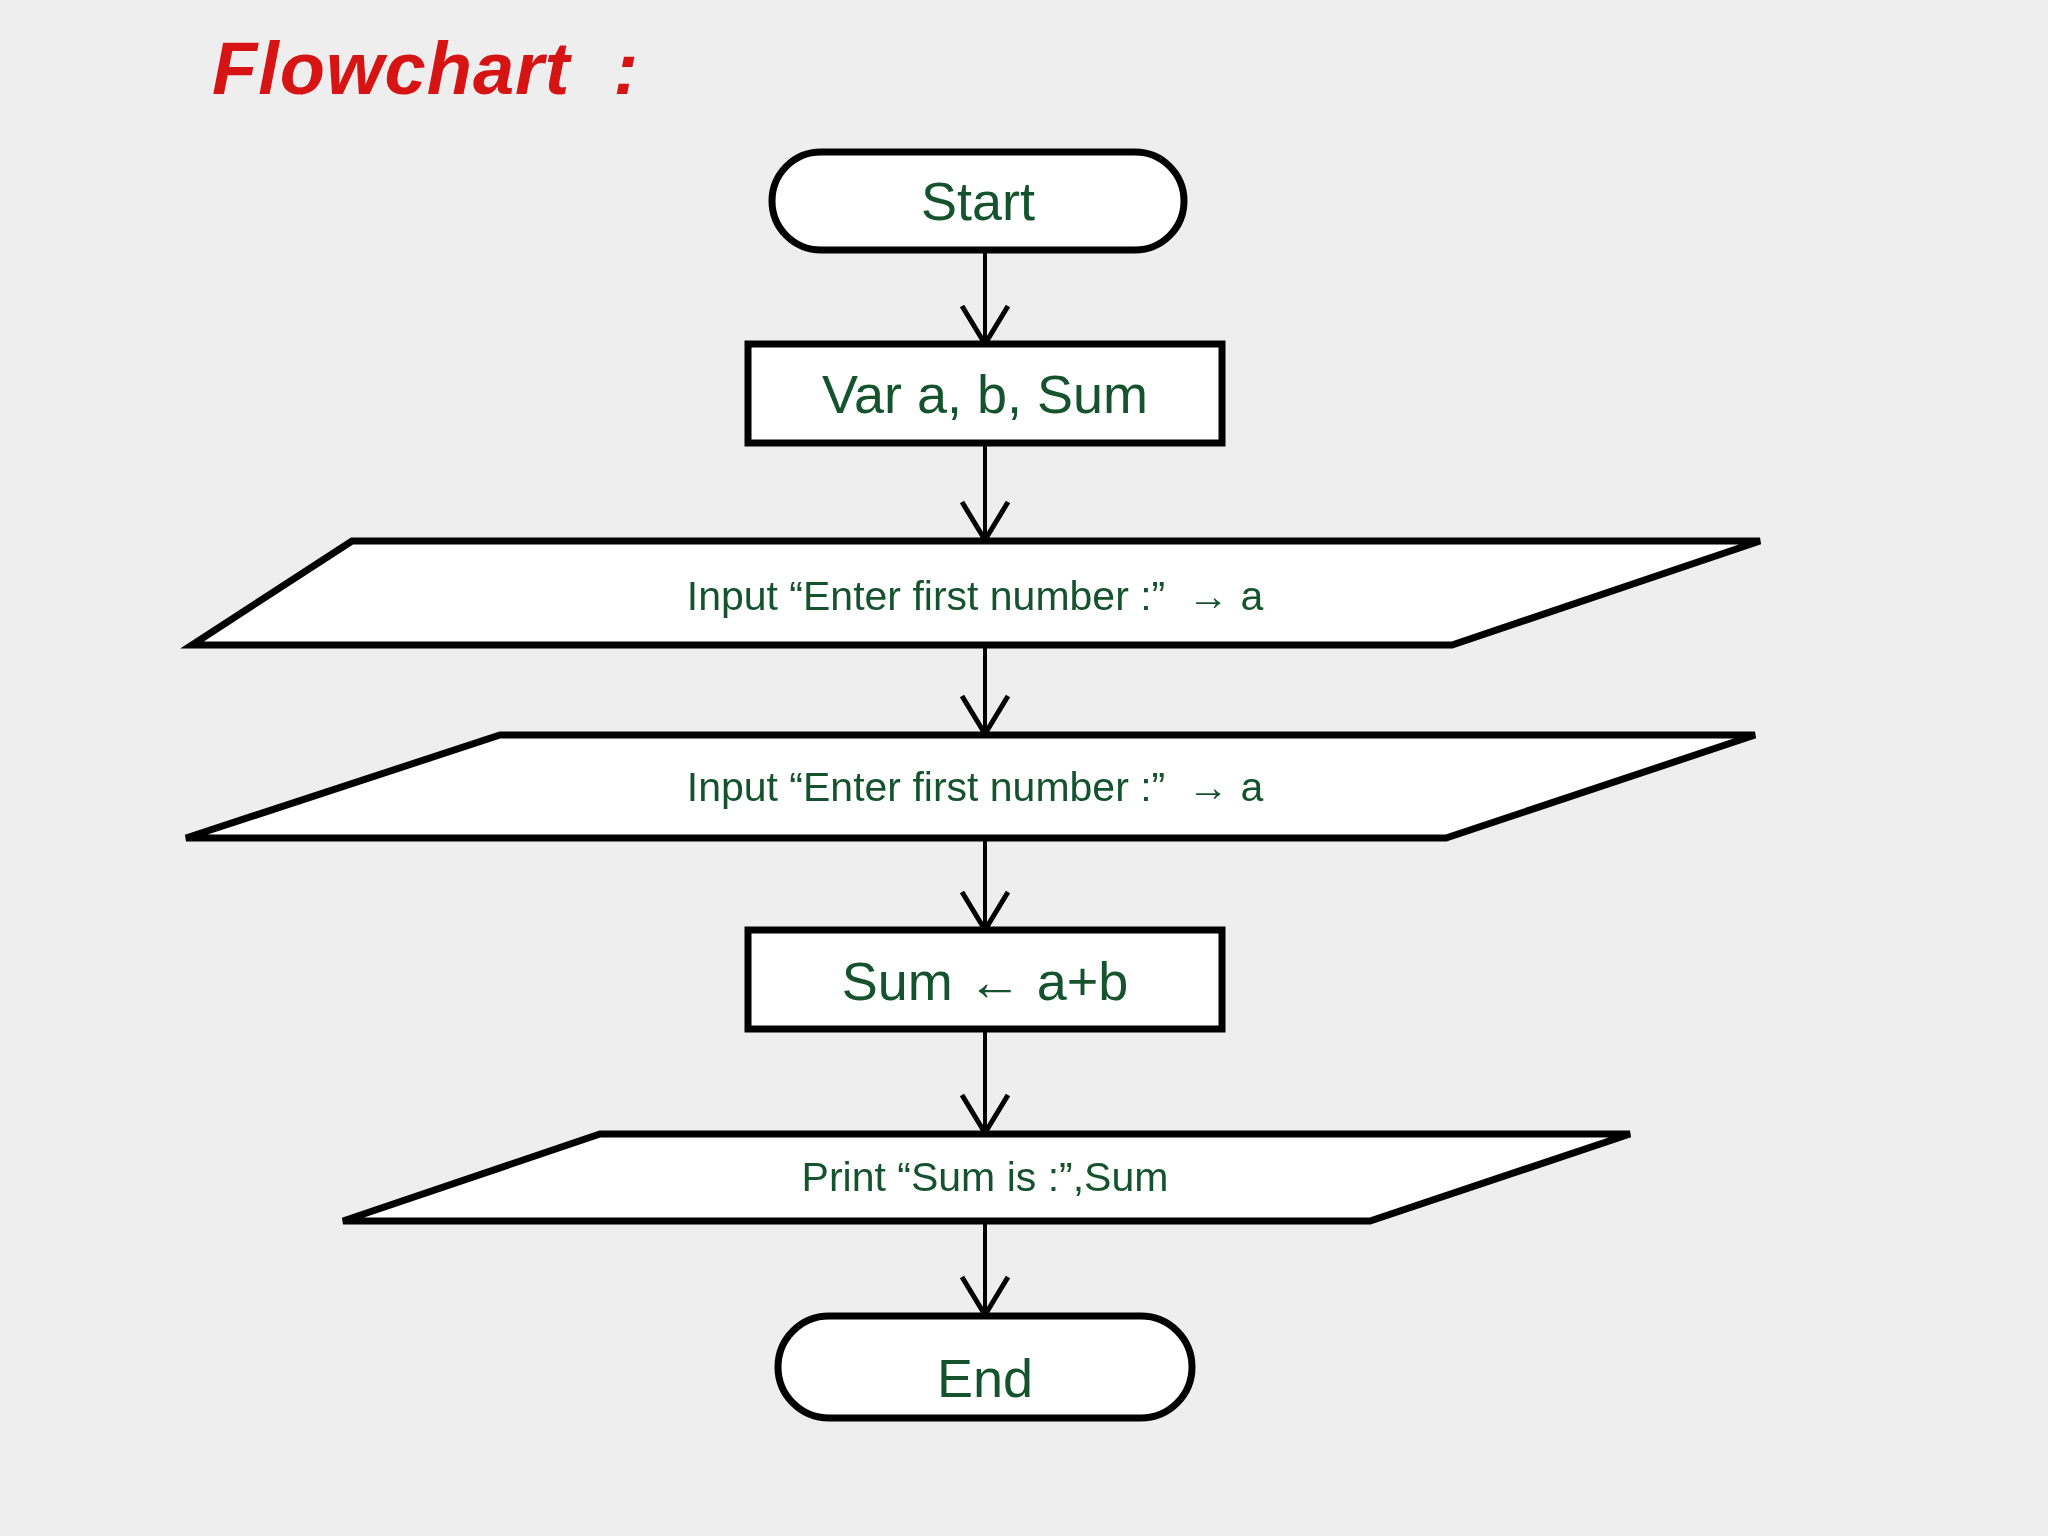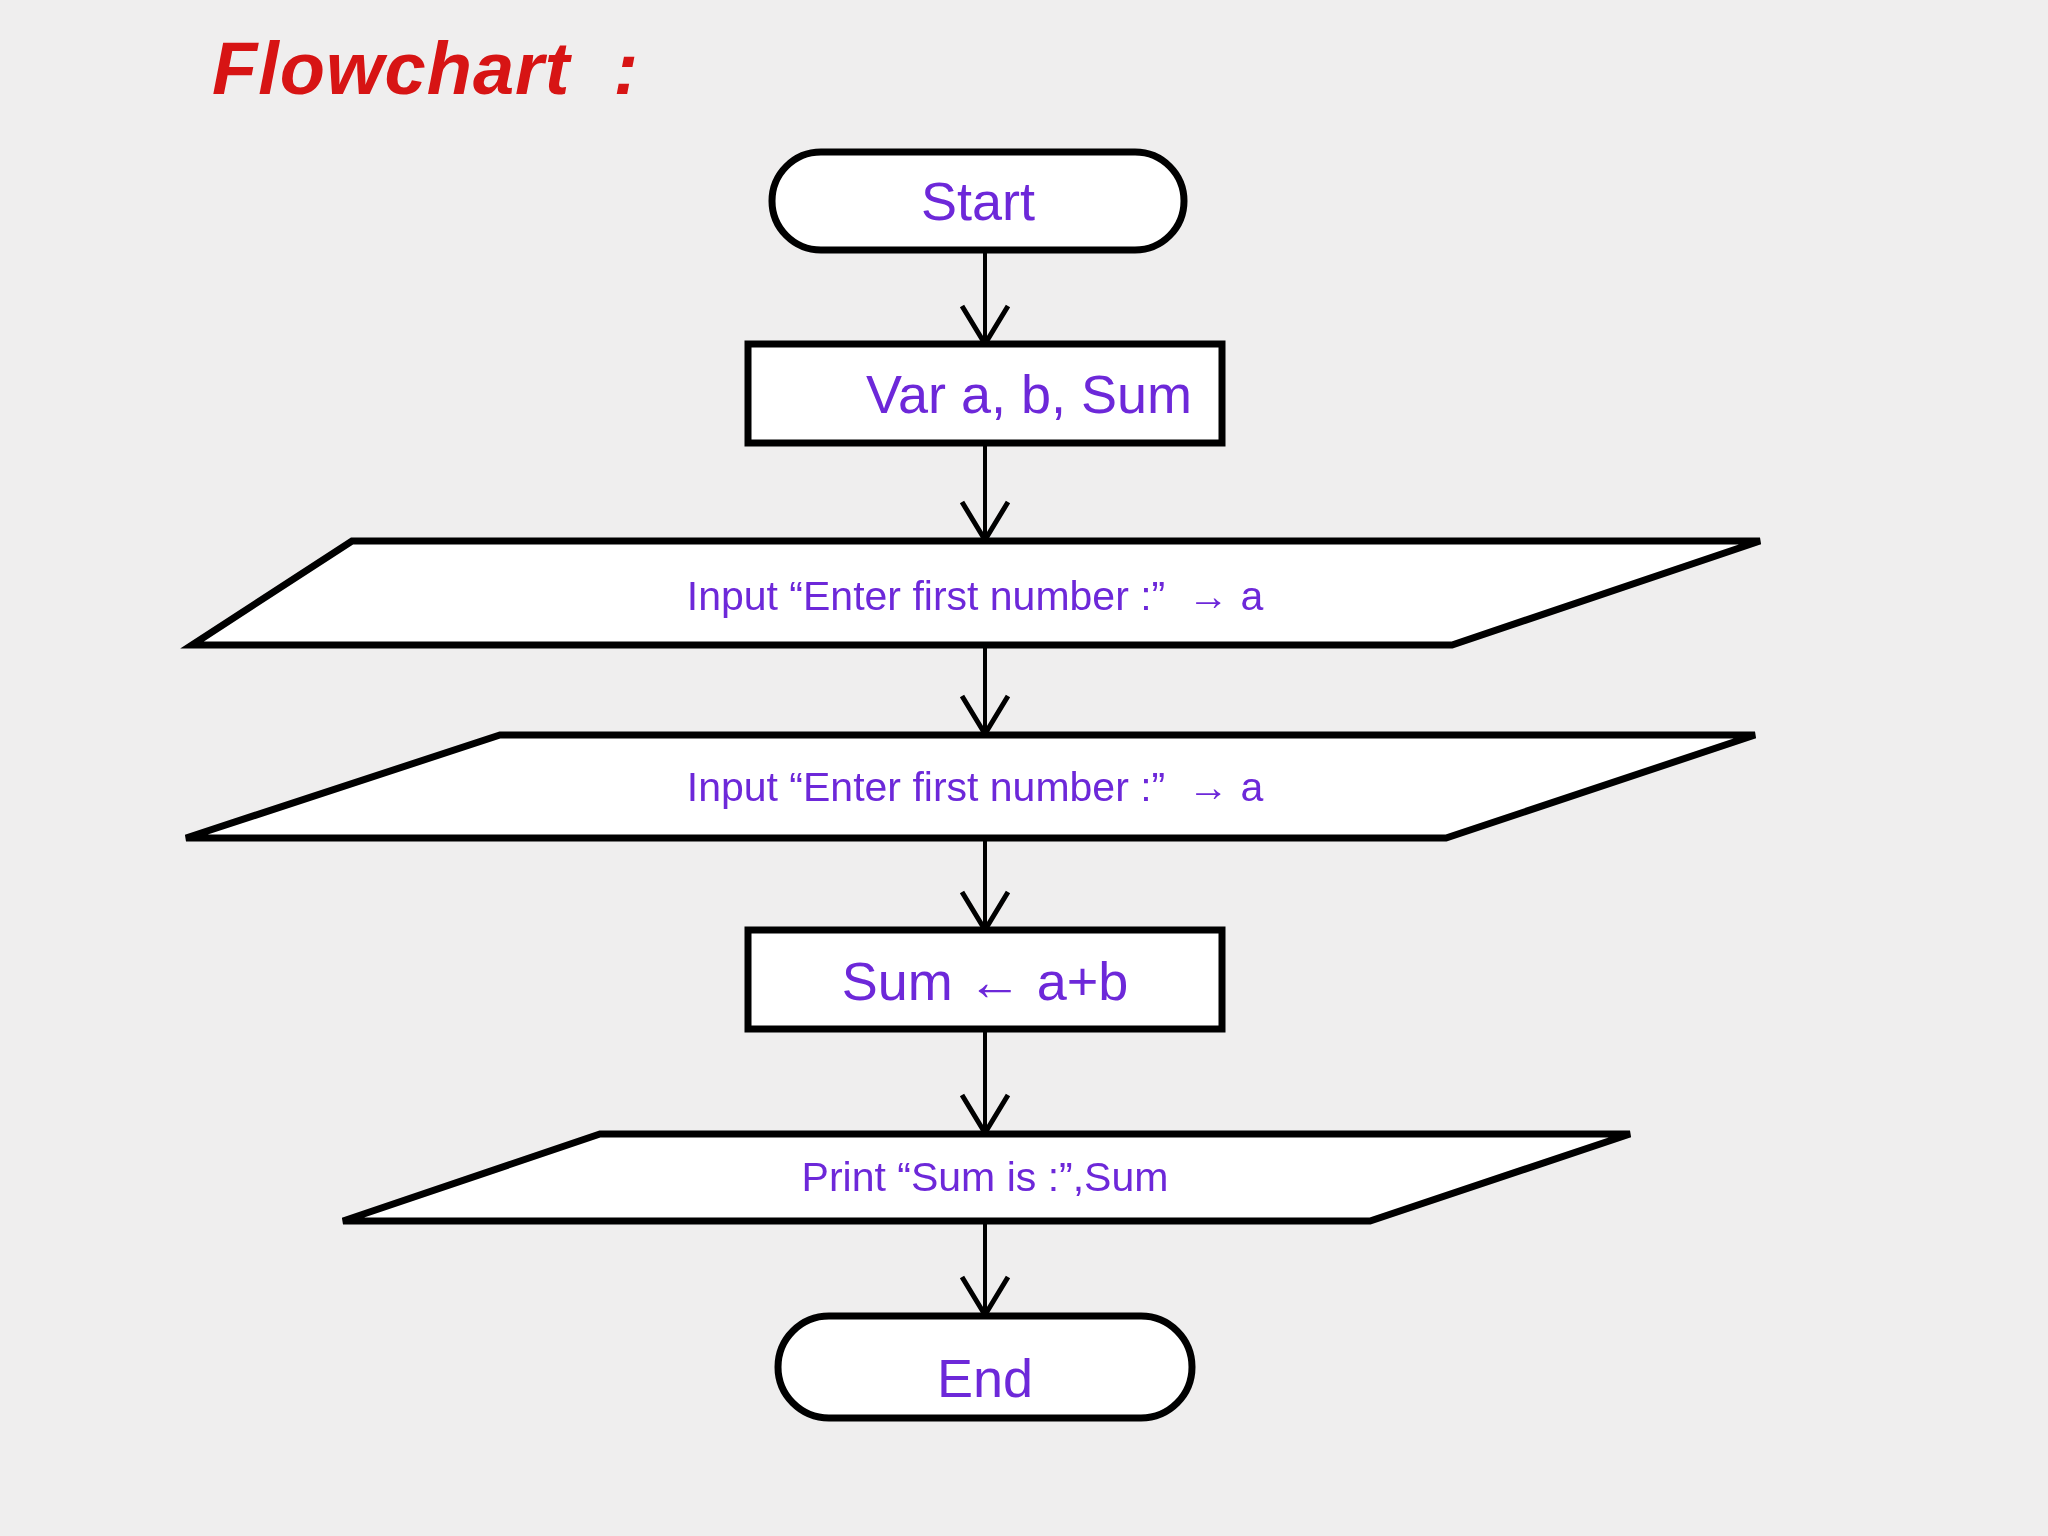--- a/index.html
+++ b/index.html
@@ -36,21 +36,21 @@
     font-size: 74px;
     letter-spacing: 1px;
     color: #d71414;
     white-space: pre;
     line-height: 1.1;
   }
   .node-label {
     position: absolute;
     font-family: "Liberation Sans", sans-serif;
     font-weight: 400;
-    color: #6d28d9;
+    color: #14532d;
     white-space: pre;
     text-align: center;
     line-height: 1;
     transform: translate(-50%, -50%);
   }
   .lbl-terminal { font-size: 54px; }
   .lbl-process  { font-size: 54px; }
   .lbl-io       { font-size: 41px; }
 </style>
 </head>
@@ -99,21 +99,21 @@
 
     <rect x="748" y="930" width="474" height="99" fill="#ffffff" stroke="#000000" stroke-width="7"></rect>
 
     <polygon points="600,1134 1630,1134 1370,1221 343,1221" fill="#ffffff" stroke="#000000" stroke-width="7" stroke-linejoin="miter"></polygon>
 
     <rect x="778" y="1316" width="414" height="102" rx="51" ry="51" fill="#ffffff" stroke="#000000" stroke-width="7"></rect>
   </svg>
 
   <div class="node-label lbl-terminal" style="left:978px; top:201px;">Start</div>
 
-  <div class="node-label lbl-process" style="left:985px; top:394px;margin-left:44px;">Var a, b, Sum</div>
+  <div class="node-label lbl-process" style="left:985px; top:394px;">Var a, b, Sum</div>
 
   <div class="node-label lbl-io" style="left:975px; top:596px;">Input “Enter first number :”  → a</div>
 
   <div class="node-label lbl-io" style="left:975px; top:787px;">Input “Enter first number :”  → a</div>
 
   <div class="node-label lbl-io" style="left:985px; top:1177px;">Print “Sum is :”,Sum</div>
 
   <div class="node-label lbl-process" style="left:985px; top:981px;">Sum ← a+b</div>
 
   <div class="node-label lbl-terminal" style="left:985px; top:1367px;margin-top:11px;">End</div>

